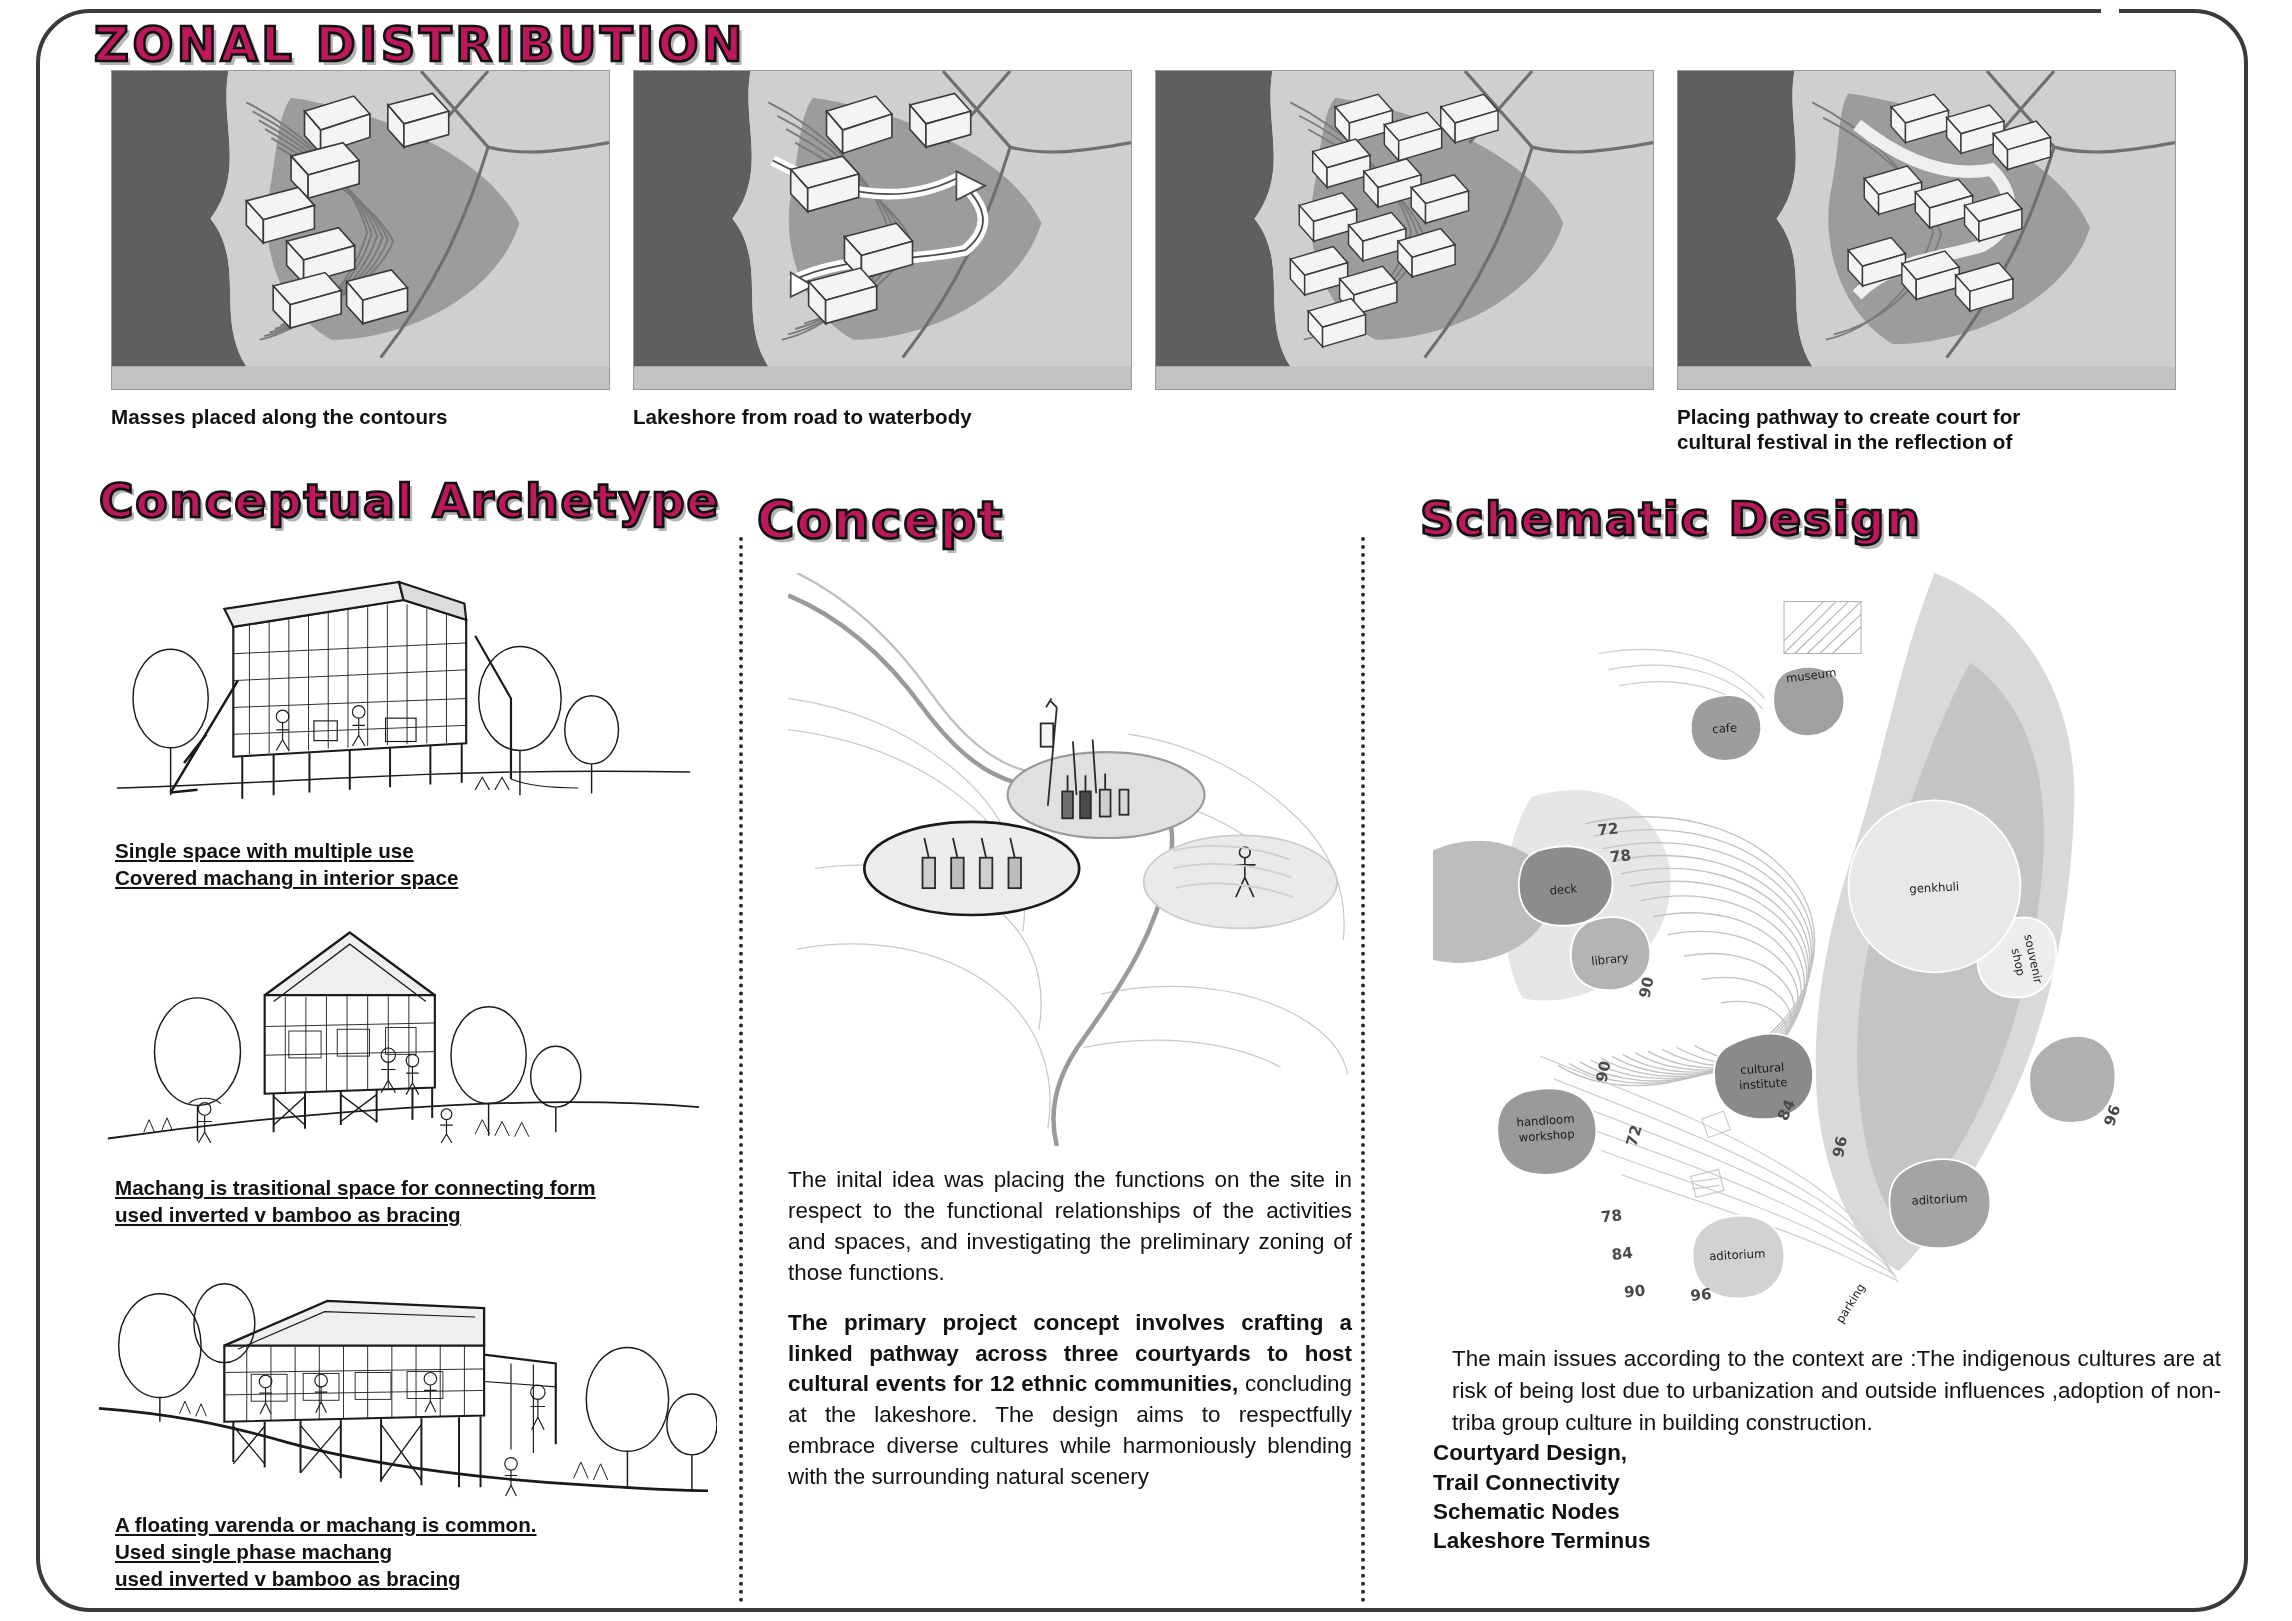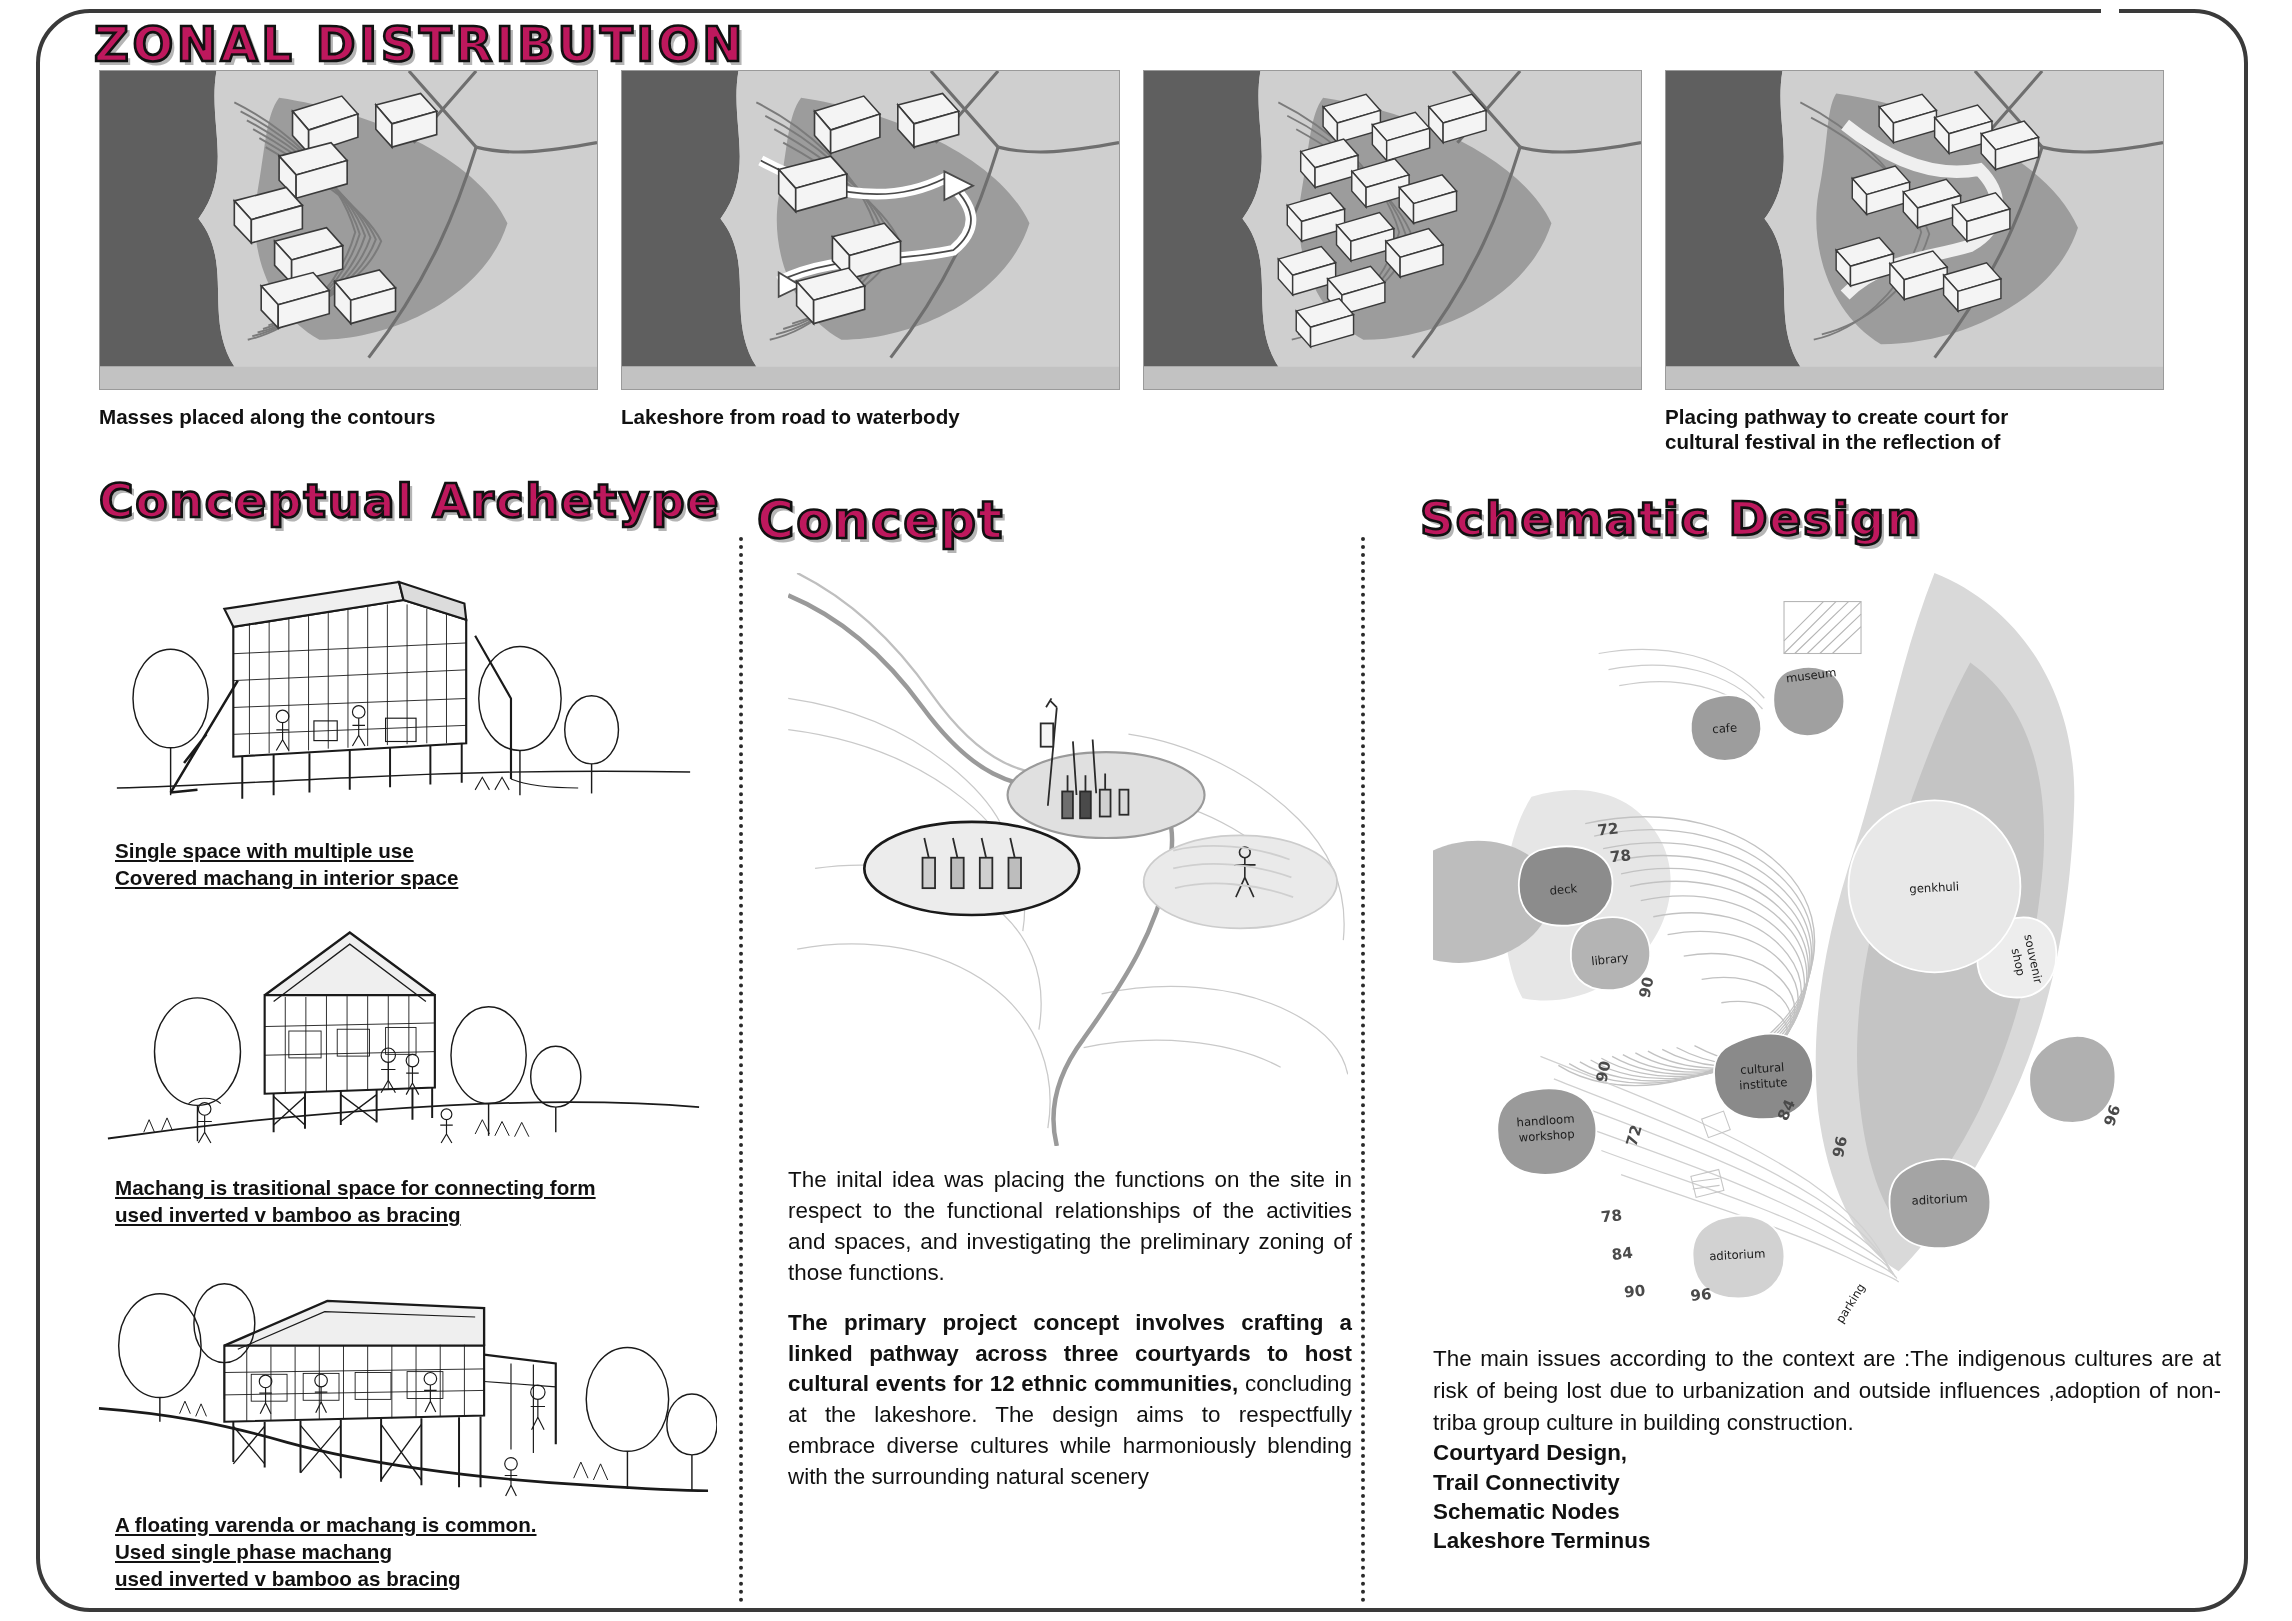--- a/index.html
+++ b/index.html
@@ -13,21 +13,21 @@
 
   
   .outline-title{font-family:"DejaVu Sans",sans-serif;font-weight:bold;
      color:#be185d;letter-spacing:1.8px;
      -webkit-text-stroke:2.7px #111;
      text-shadow:3.6px 3.6px 0 rgba(120,120,120,.55);
      white-space:nowrap;}
 
   
   #zonal-title{position:absolute;left:94px;top:16px;font-size:48px;letter-spacing:3.6px;}
-  .zonal-row{position:absolute;left:99px;top:70px;width:2105px;height:394px;
+  .zonal-row{position:absolute;left:111px;top:70px;width:2105px;height:394px;
              display:flex;gap:25px;}
   .zonal-cell{width:497px;position:relative;}
   .zonal-img{width:497px;height:318px;border:0.9px solid #9a9a9a;
              background:#d8d8d8;position:relative;overflow:hidden;}
   .zonal-cap{margin-top:14.3px;font-size:20.6px;font-weight:bold;line-height:1.22;
              font-family:"Liberation Sans",sans-serif;}
 
   
   .zonal-img svg{display:block;width:100%;height:100%;}
 
@@ -53,21 +53,21 @@
   .concept-col{position:absolute;left:788px;top:573px;width:564px;}
   .concept-art{width:560px;height:573px;position:relative;}
   .concept-art svg{display:block;width:100%;height:100%;}
   .concept-p{font-size:22.4px;line-height:1.38;text-align:justify;margin-top:19px;}
   .concept-p.bold-lead b{font-weight:bold;}
 
   
   .schem-col{position:absolute;left:1433px;top:555px;width:788px;}
   .schem-art{width:788px;height:788px;position:relative;}
   .schem-art svg{display:block;width:100%;height:100%;}
-  .schem-p{font-size:22.4px;line-height:1.42;text-align:justify;}
+  .schem-p{font-size:22.4px;line-height:1.42;text-align:justify;margin-left:19px;}
   .schem-list{font-size:22.4px;font-weight:bold;line-height:1.30;}
 
   .map-label{font-family:"DejaVu Sans",sans-serif;font-size:13px;fill:#1b1b1b;}
   .contour-num{font-family:"DejaVu Sans",sans-serif;font-size:17px;fill:#4a4a4a;font-weight:bold;}
 </style>
 </head>
 <body>
 
 <div class="sheet">
   <div class="sheet-tab"></div>

